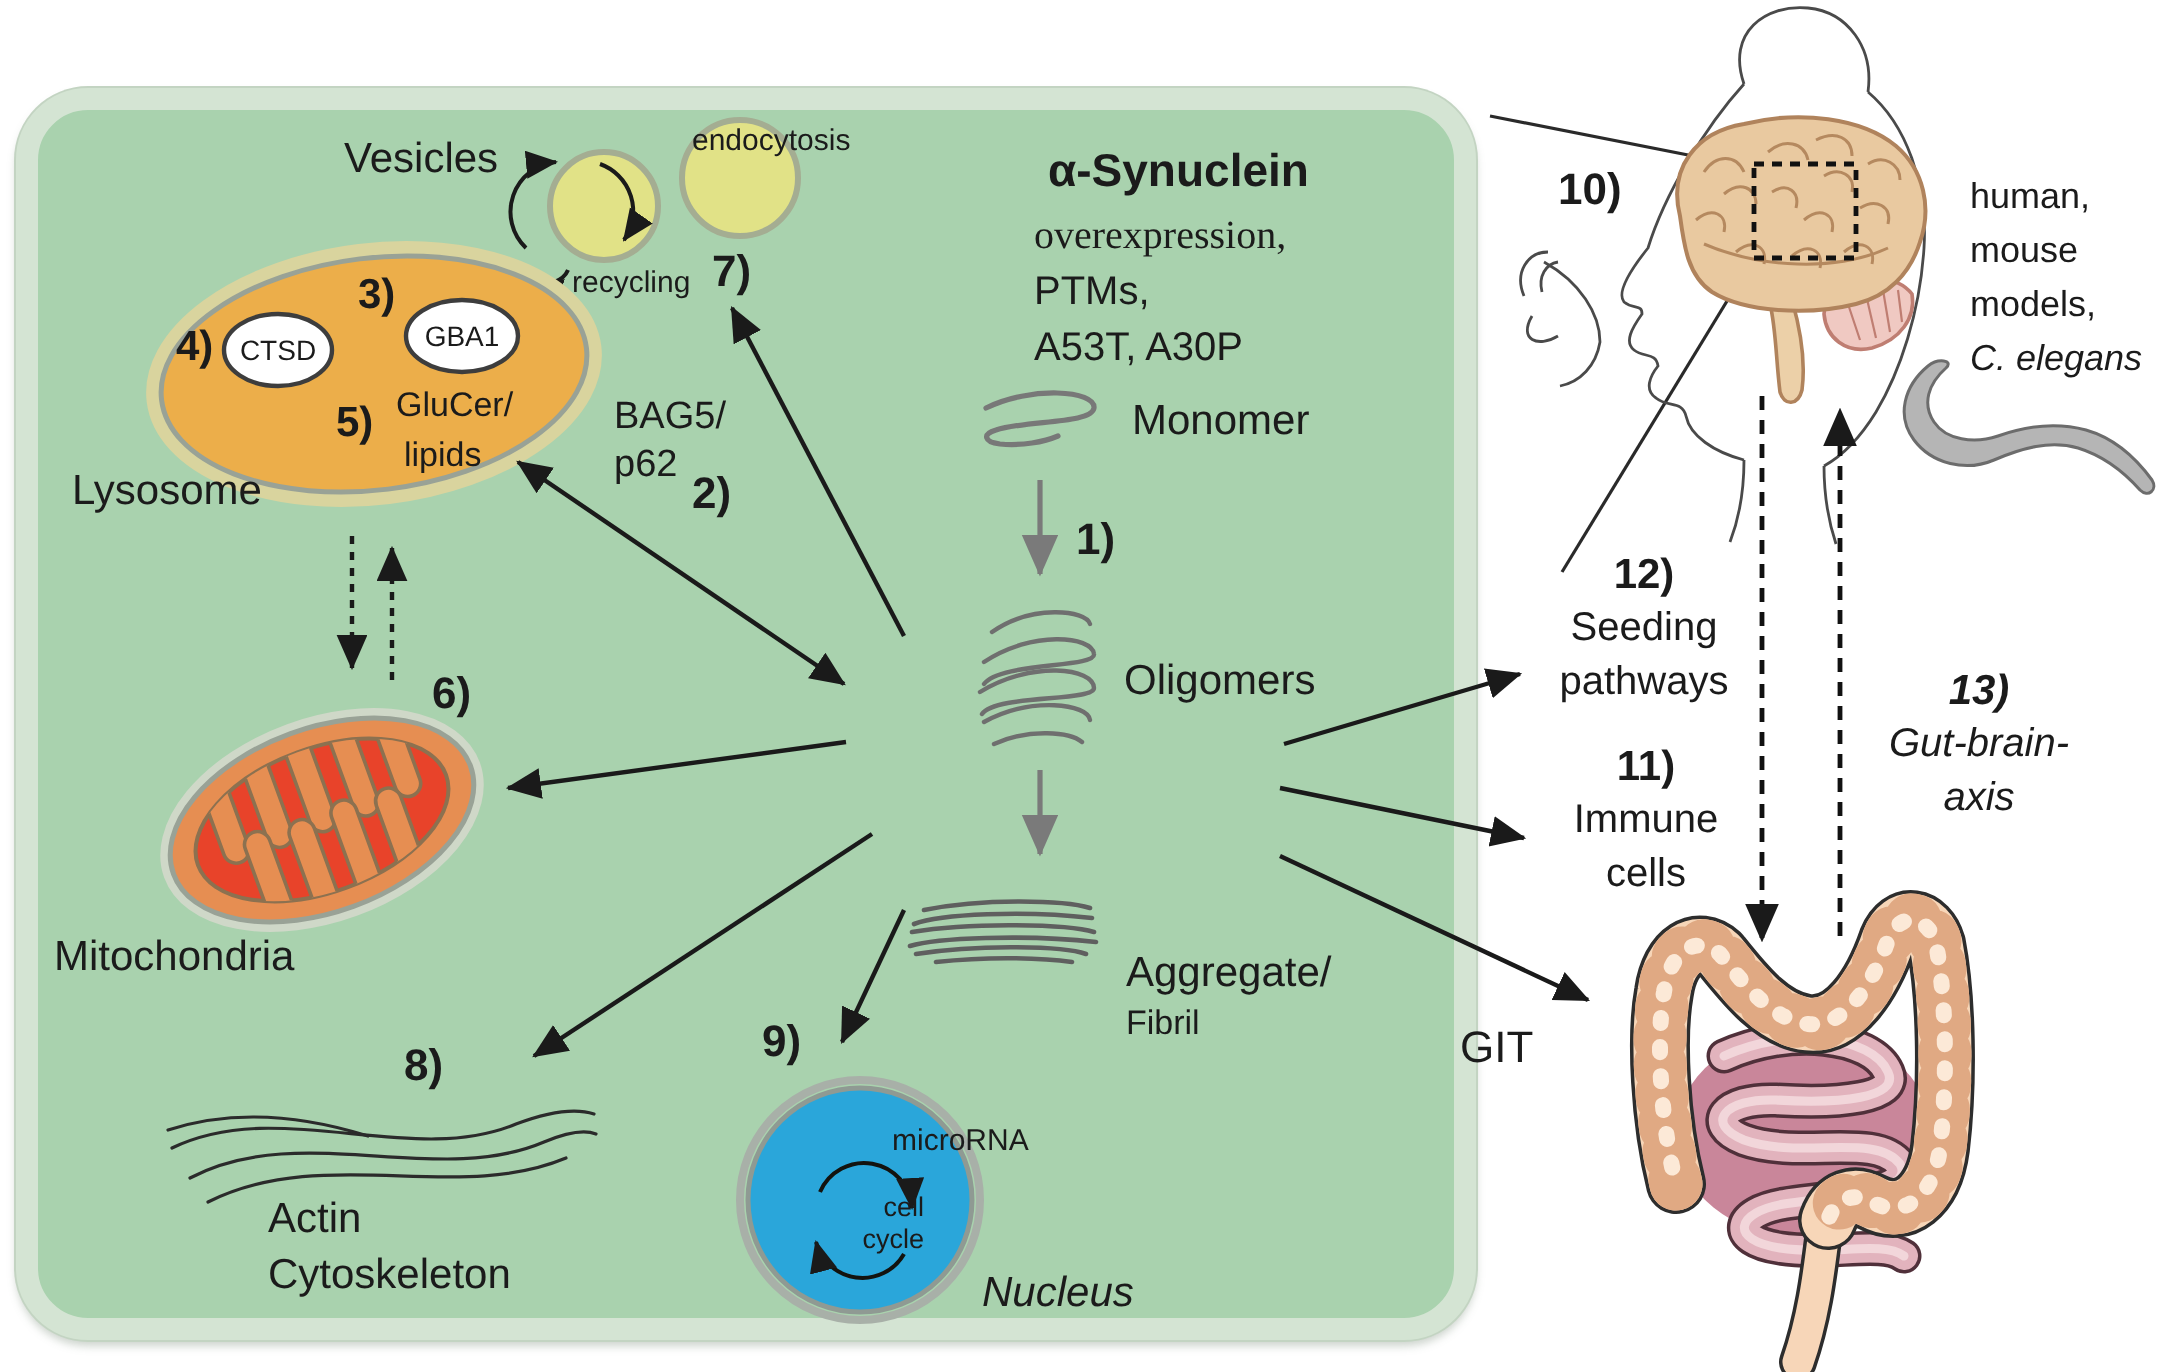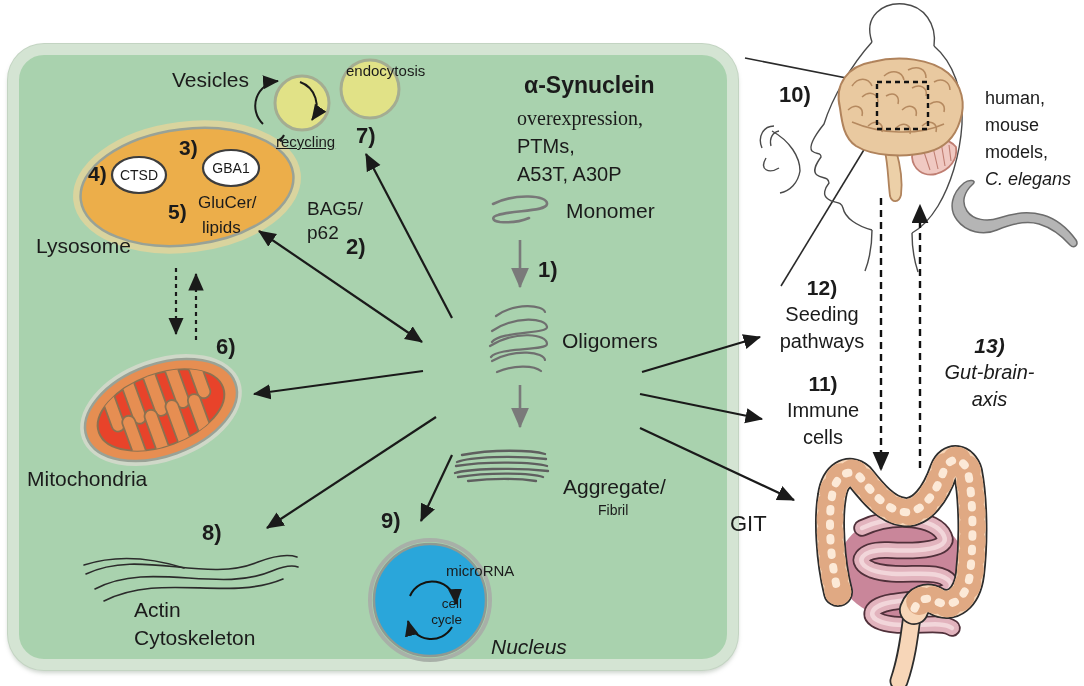--- a/index.html
+++ b/index.html
@@ -198,21 +198,21 @@
         <path d="M838,592 C830,560 828,518 832,496 C835,475 849,467 860,477 C872,492 886,510 904,512 C922,514 936,493 944,470 C950,455 964,458 968,472 C973,498 974,540 970,574 C967,598 952,610 936,601 C927,596 918,599 914,610" stroke="#2d2d2d" stroke-width="30"></path>
         <path d="M838,592 C830,560 828,518 832,496 C835,475 849,467 860,477 C872,492 886,510 904,512 C922,514 936,493 944,470 C950,455 964,458 968,472 C973,498 974,540 970,574 C967,598 952,610 936,601 C927,596 918,599 914,610" stroke="#f7d6b8" stroke-width="26.5"></path>
         <path d="M838,592 C830,560 828,518 832,496 C835,475 849,467 860,477 C872,492 886,510 904,512 C922,514 936,493 944,470 C950,455 964,458 968,472 C973,498 974,540 970,574 C967,598 952,610 936,601 C927,596 918,599 914,610" stroke="#e0a983" stroke-width="26.5" stroke-dasharray="2.5 12"></path>
         <path d="M838,592 C830,560 828,518 832,496 C835,475 849,467 860,477 C872,492 886,510 904,512 C922,514 936,493 944,470 C950,455 964,458 968,472 C973,498 974,540 970,574 C967,598 952,610 936,601 C927,596 918,599 914,610" stroke="#fce9d7" stroke-width="8" stroke-dasharray="2.5 12" stroke-dashoffset="6"></path>
       </g>
     </g>
   </svg>
 
   <div class="lbl" style="left:172px;top:67px;font-size:21px;">Vesicles</div>
   <div class="lbl" style="left:346px;top:62px;font-size:15px;">endocytosis</div>
-  <div class="lbl" style="left:276px;top:133px;font-size:15px;text-decoration:underline;">recycling</div>
+  <div class="lbl" style="left:286px;top:133px;font-size:15px;">recycling</div>
   <div class="lbl b" style="left:356px;top:123px;font-size:22px;">7)</div>
 
   <div class="lbl b" style="left:179px;top:135px;font-size:21px;">3)</div>
   <div class="lbl b" style="left:88px;top:161px;font-size:21px;">4)</div>
   <div class="lbl c" style="left:111px;top:167px;width:56px;font-size:14px;">CTSD</div>
   <div class="lbl c" style="left:203px;top:160px;width:56px;font-size:14px;">GBA1</div>
   <div class="lbl b" style="left:168px;top:199px;font-size:21px;">5)</div>
   <div class="lbl" style="left:198px;top:193px;font-size:17px;">GluCer/</div>
   <div class="lbl" style="left:202px;top:218px;font-size:17px;">lipids</div>
   <div class="lbl" style="left:36px;top:233px;font-size:21px;">Lysosome</div>
@@ -237,21 +237,21 @@
   <div class="lbl" style="left:491px;top:634px;font-size:21px;font-style:italic;">Nucleus</div>
 
   <div class="lbl b" style="left:524px;top:72px;font-size:23px;">α-Synuclein</div>
   <div class="lbl" style="left:517px;top:106px;font-size:20px;font-family:Liberation Serif, serif;">overexpression,</div>
   <div class="lbl" style="left:517px;top:134px;font-size:20px;">PTMs,</div>
   <div class="lbl" style="left:517px;top:162px;font-size:20px;">A53T, A30P</div>
   <div class="lbl" style="left:566px;top:198px;font-size:21px;">Monomer</div>
   <div class="lbl b" style="left:538px;top:257px;font-size:22px;">1)</div>
   <div class="lbl" style="left:562px;top:328px;font-size:21px;">Oligomers</div>
   <div class="lbl" style="left:563px;top:474px;font-size:21px;">Aggregate/</div>
-  <div class="lbl" style="left:563px;top:502px;font-size:14px;margin-left:35px;">Fibril</div>
+  <div class="lbl" style="left:563px;top:502px;font-size:17px;">Fibril</div>
 
   <div class="lbl b" style="left:779px;top:82px;font-size:22px;">10)</div>
   <div class="lbl" style="left:985px;top:85px;font-size:18px;line-height:27px;">
     <div>human,</div>
     <div>mouse</div>
     <div>models,</div>
     <div class="i">C. elegans</div>
   </div>
 
   <div class="lbl c" style="left:763px;top:274px;width:118px;font-size:20px;line-height:27px;">

